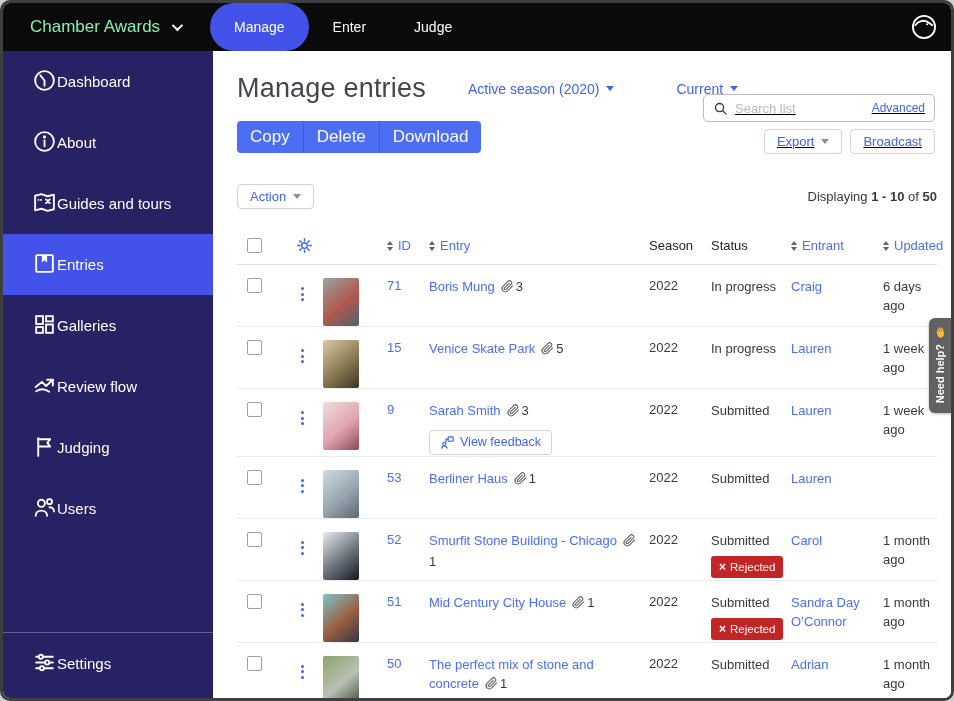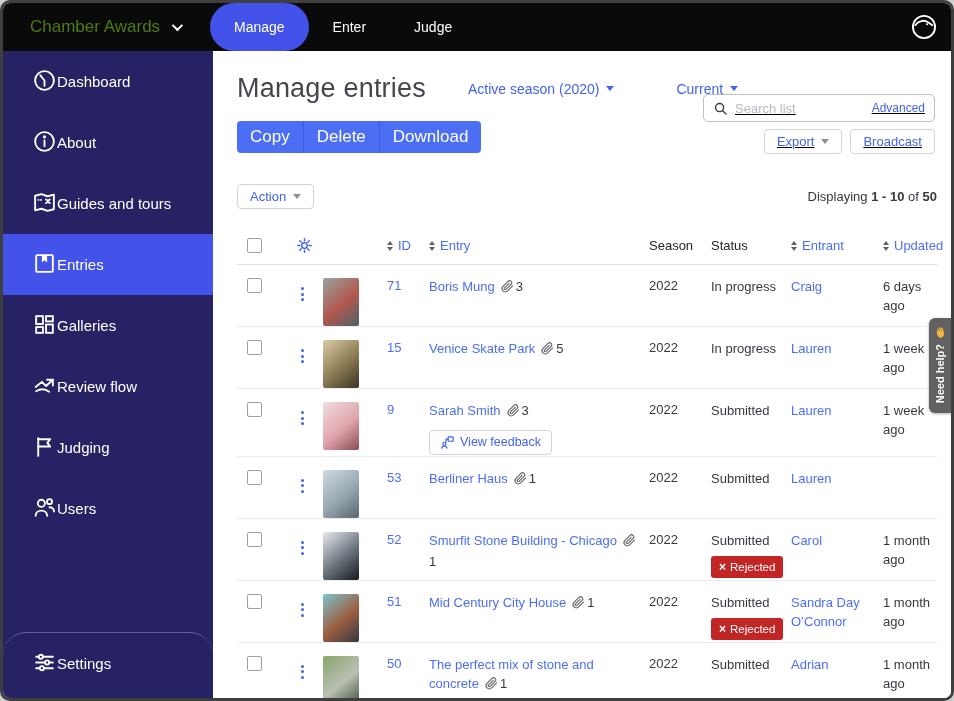--- a/index.html
+++ b/index.html
@@ -4,33 +4,33 @@
 <style>
   * { margin:0; padding:0; box-sizing:border-box; }
   html,body { background:#cfcfcf; font-family:"Liberation Sans","DejaVu Sans",sans-serif; }
   .window{
     width:954px;height:701px;position:relative;overflow:hidden;
     border:3px solid #3f3f3f;border-radius:10px;background:#fff;
     display:flex;flex-direction:column;
   }
   
   .topbar{height:48px;background:#0a0a0a;display:flex;align-items:stretch;flex-shrink:0;}
-  .brand{width:207px;display:flex;align-items:center;gap:12px;padding-left:27px;color:#4d7c0f;font-size:17px;cursor:pointer;}
+  .brand{width:207px;display:flex;align-items:center;gap:12px;padding-left:27px;color:#86efac;font-size:17px;cursor:pointer;}
   .chev{width:8px;height:8px;border-right:2px solid #fff;border-bottom:2px solid #fff;transform:rotate(45deg) translateY(-2px);display:inline-block;}
   .tabs{display:flex;}
   .tab{display:flex;align-items:center;padding:0 24px;color:#fff;font-size:14px;cursor:pointer;}
   .tab.active{background:#4353e9;border-radius:24px;}
   .topbar-right{margin-left:auto;display:flex;align-items:center;padding-right:13px;}
   
   .body{flex:1;display:flex;min-height:0;}
   .sidebar{width:210px;background:#272264;display:flex;flex-direction:column;flex-shrink:0;color:#fff;}
   .nav-item{height:61px;display:flex;align-items:center;padding-left:29px;font-size:15px;cursor:pointer;}
   .nav-item.active{background:#4353e9;}
   .nav-item svg{flex-shrink:0;}
-  .sidebar-bottom{margin-top:auto;border-top:1px solid rgba(255,255,255,.28);padding-bottom:4px;border-radius:23px;}
+  .sidebar-bottom{margin-top:auto;border-top:1px solid rgba(255,255,255,.28);padding-bottom:4px;}
   .main{flex:1;background:#fff;position:relative;padding:14px 14px 0 24px;overflow:hidden;}
   
   .title-row{display:flex;align-items:center;margin-top:8px;}
   h1{font-size:27px;font-weight:400;color:#42464d;letter-spacing:.2px;}
   .blue-drop{color:#4263eb;font-size:14px;display:inline-flex;align-items:center;cursor:pointer;}
   .drop-season{margin-left:42px;}
   .drop-current{margin-left:62px;}
   .caret{width:0;height:0;border-left:4px solid transparent;border-right:4px solid transparent;border-top:5px solid #4263eb;display:inline-block;margin-left:7px;}
   .caret.gray{border-top-color:#8a9097;}
   .right-stack{position:absolute;top:43px;right:16px;width:232px;text-decoration:underline;}

